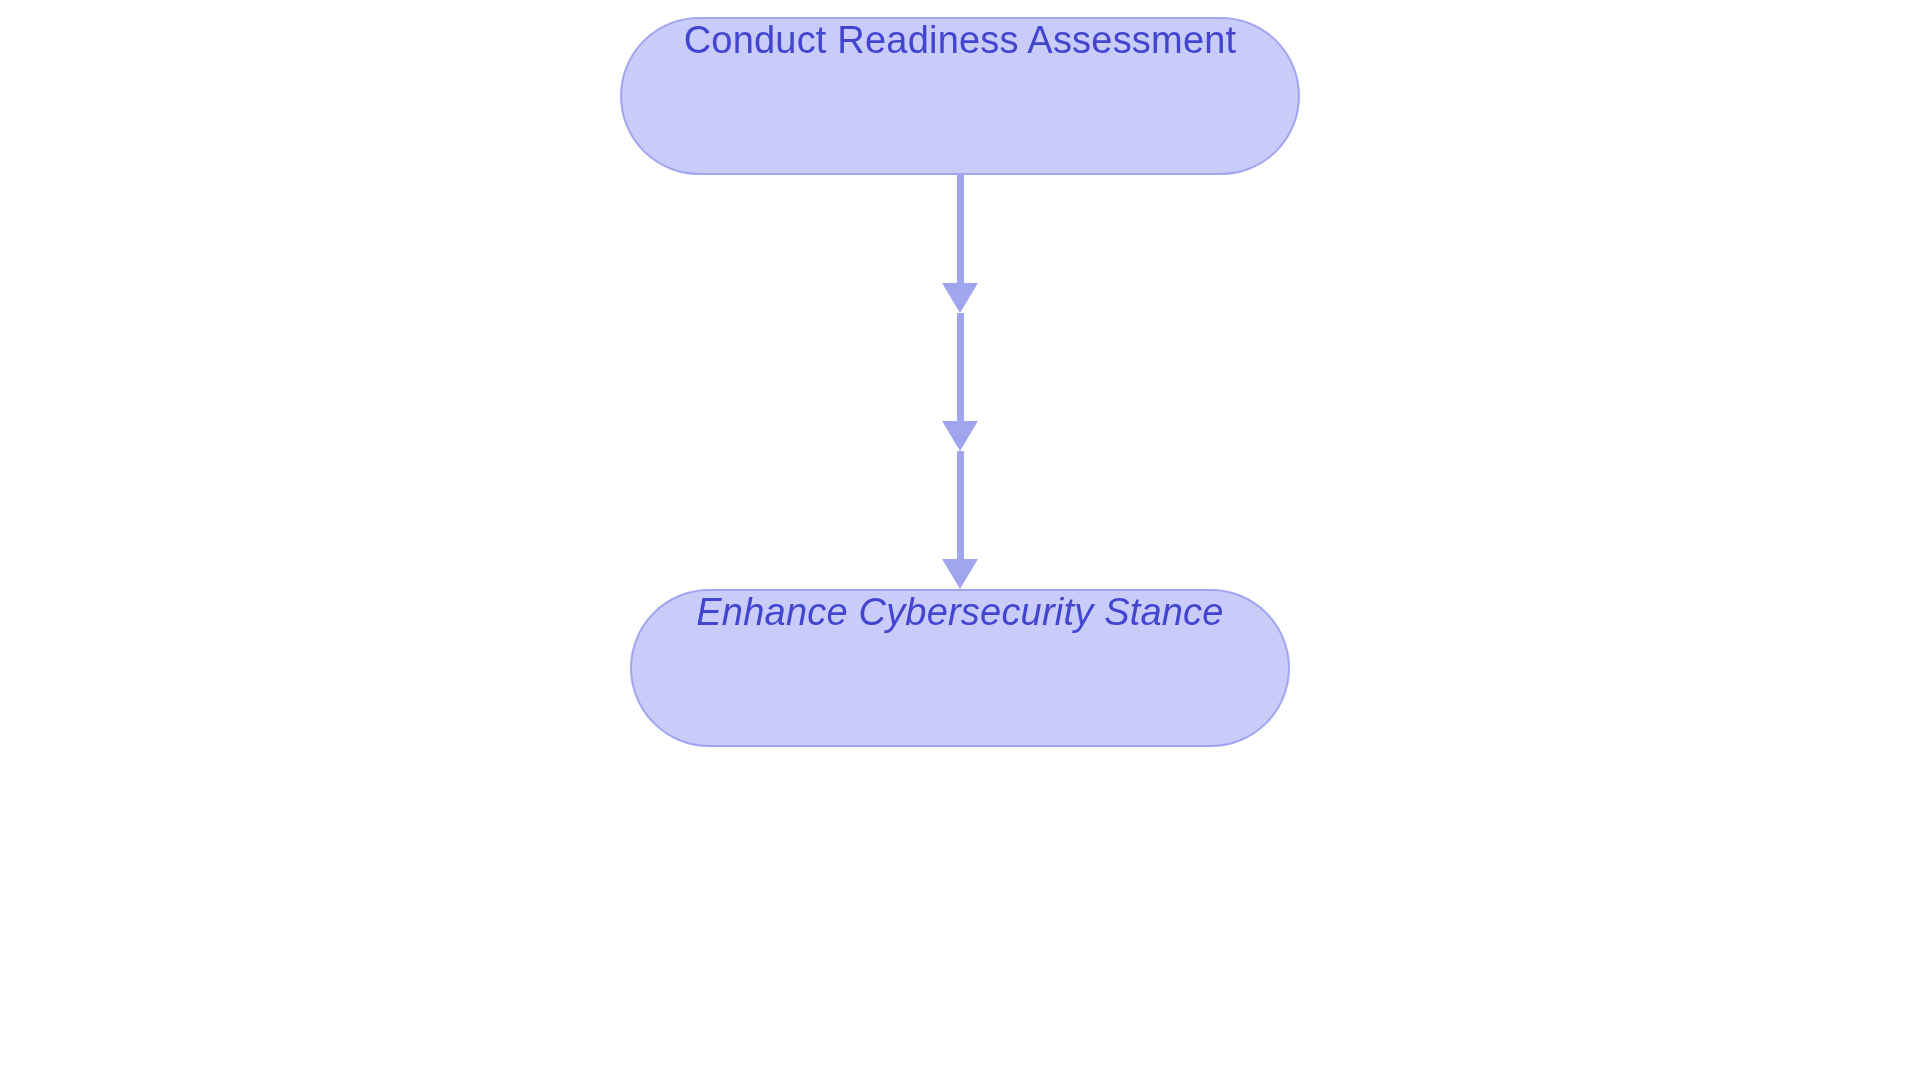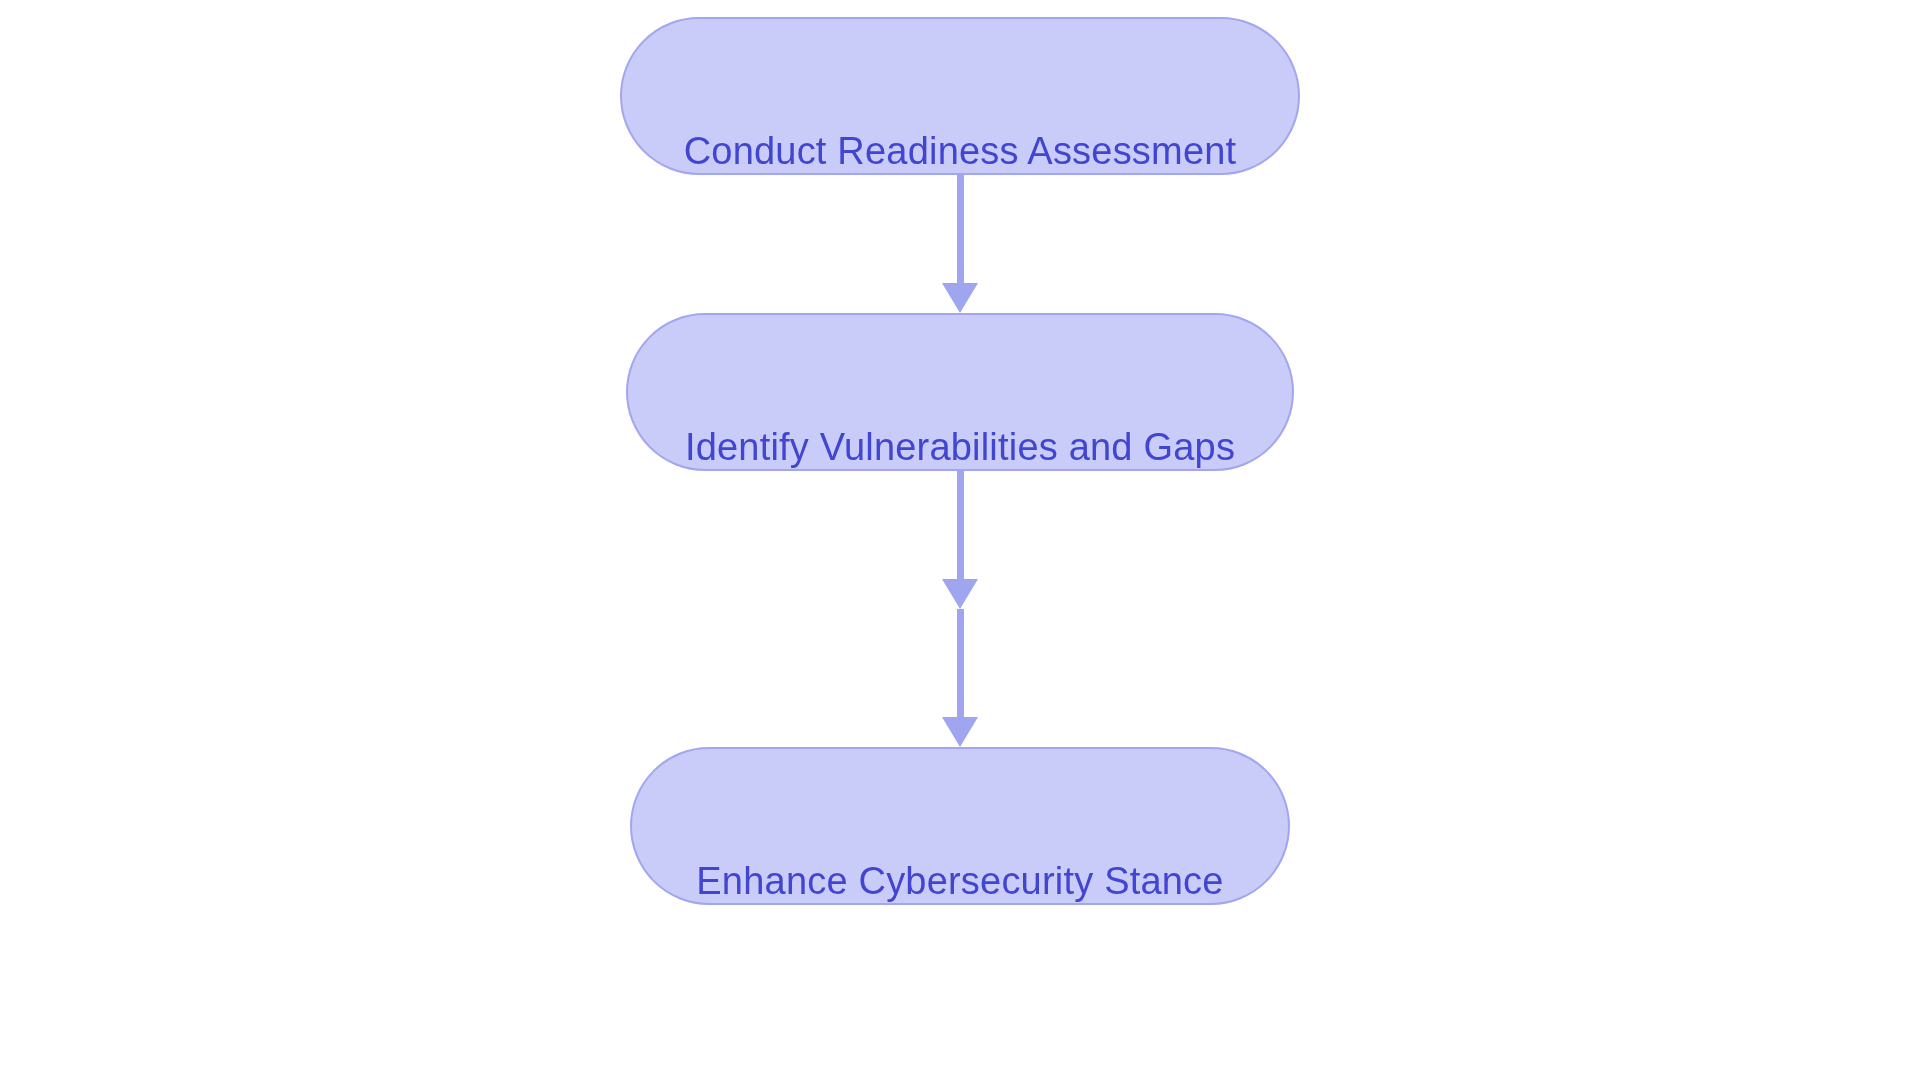--- a/index.html
+++ b/index.html
@@ -24,33 +24,33 @@
     align-items: center;
     padding-top: 17px;
     overflow: hidden;
   }
   .node {
     height: 158px;
     border-radius: 79px;
     background: var(--node-fill);
     border: 2px solid var(--node-border);
     display: flex;
-    align-items: flex-end;
+    align-items: flex-start;
     justify-content: center;
     font-size: 38px;
     font-weight: 500;
     letter-spacing: 0.2px;
     color: var(--node-text);
     text-align: center;
     flex: 0 0 auto;
   }
   .node.n1 { width: 680px; }
   .node.n2 { width: 668px; }
   .node.n3 { width: 784px; }
-  .node.n4 { width: 660px; }
+  .node.n4 { width: 660px; font-style: italic; }
   .connector {
     height: 138px;
     display: flex;
     flex-direction: column;
     align-items: center;
     flex: 0 0 auto;
   }
   .connector .line {
     width: 7px;
     height: 108px;
@@ -71,23 +71,20 @@
 
   <div class="node n1">
     <span>Conduct Readiness Assessment</span>
   </div>
 
   <div class="connector">
     <div class="line"></div>
     <div class="head"></div>
   </div>
 
-  <div class="node n2">
-    <span>Identify Vulnerabilities and Gaps</span>
-  </div>
 
   <div class="connector">
     <div class="line"></div>
     <div class="head"></div>
   </div>
 
 
   <div class="connector">
     <div class="line"></div>
     <div class="head"></div>

